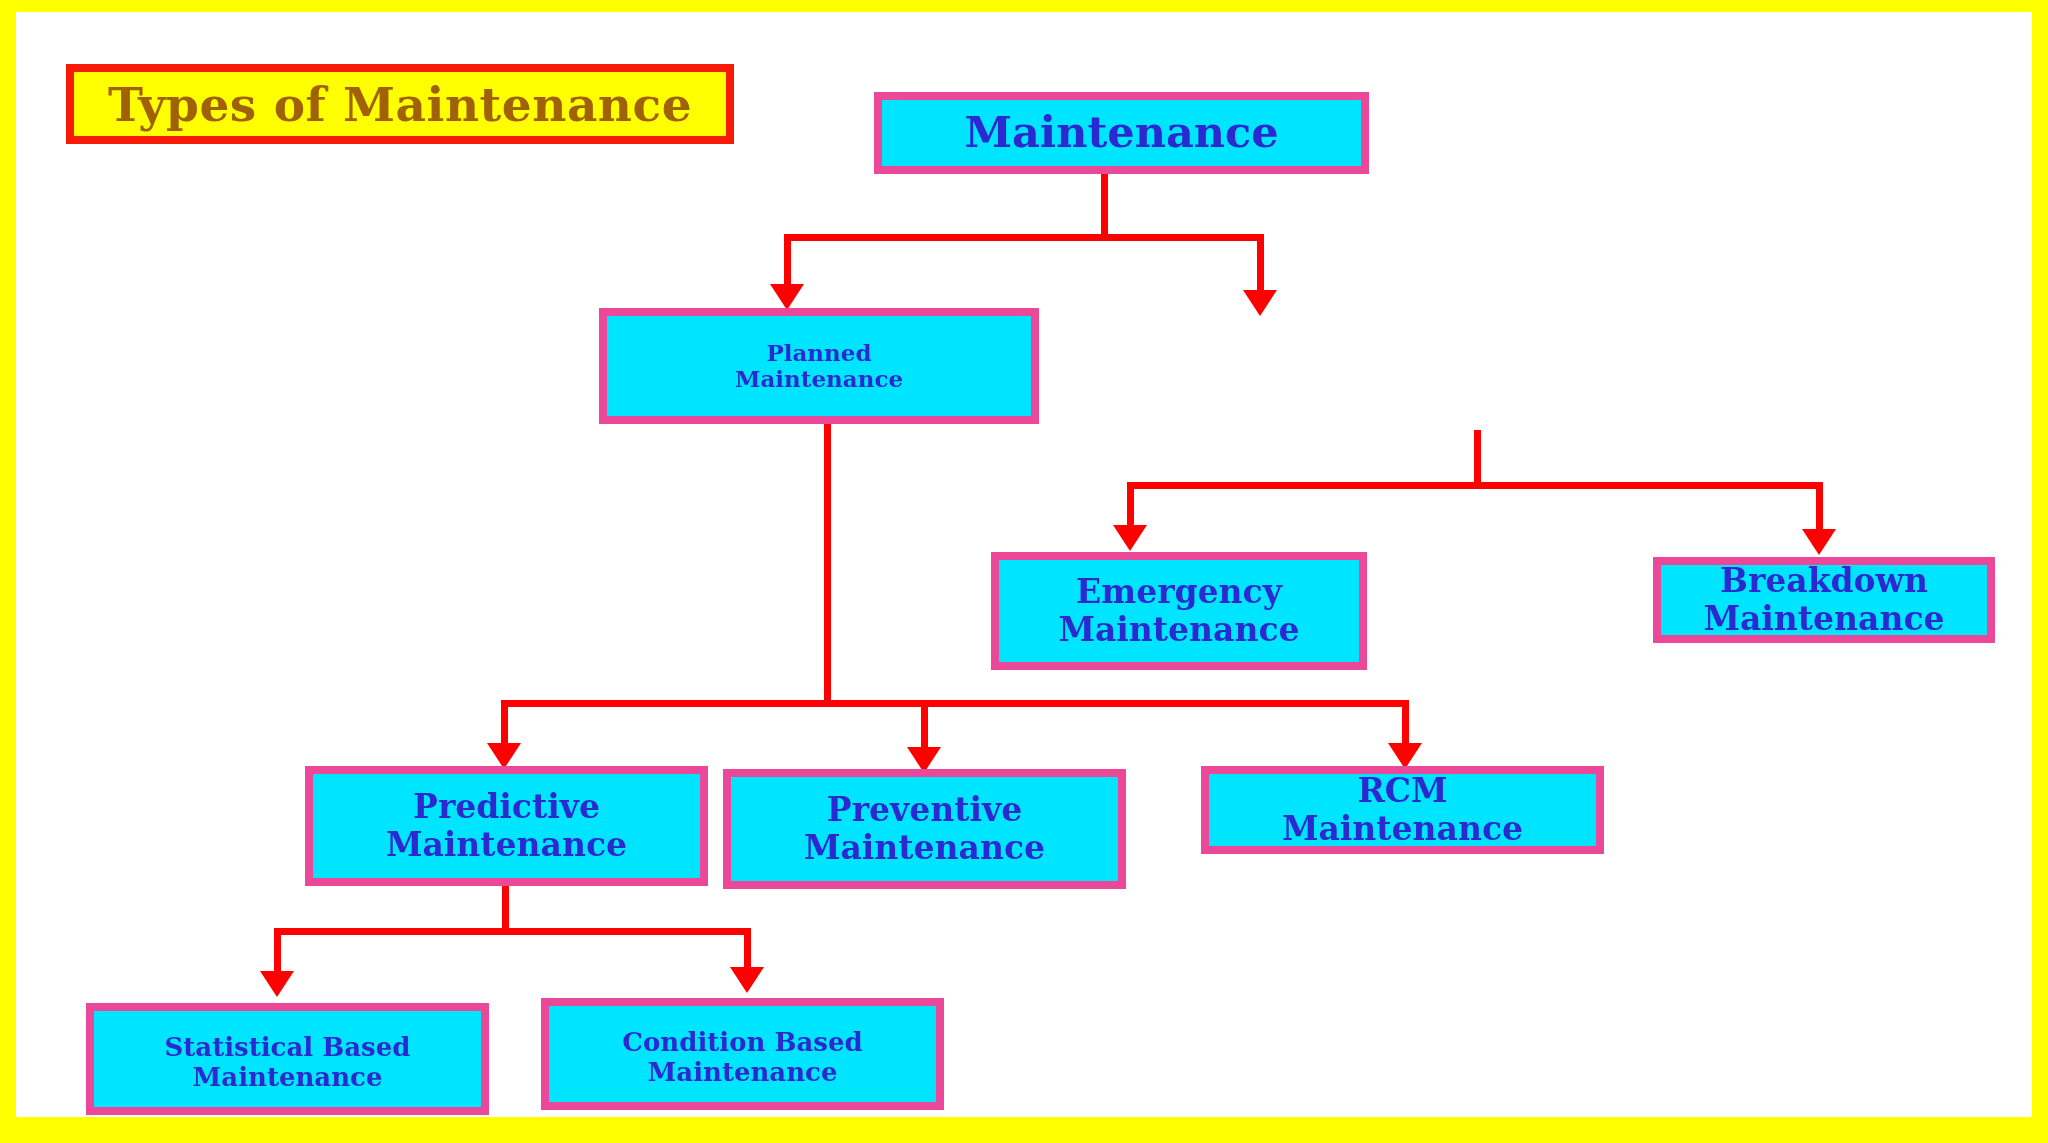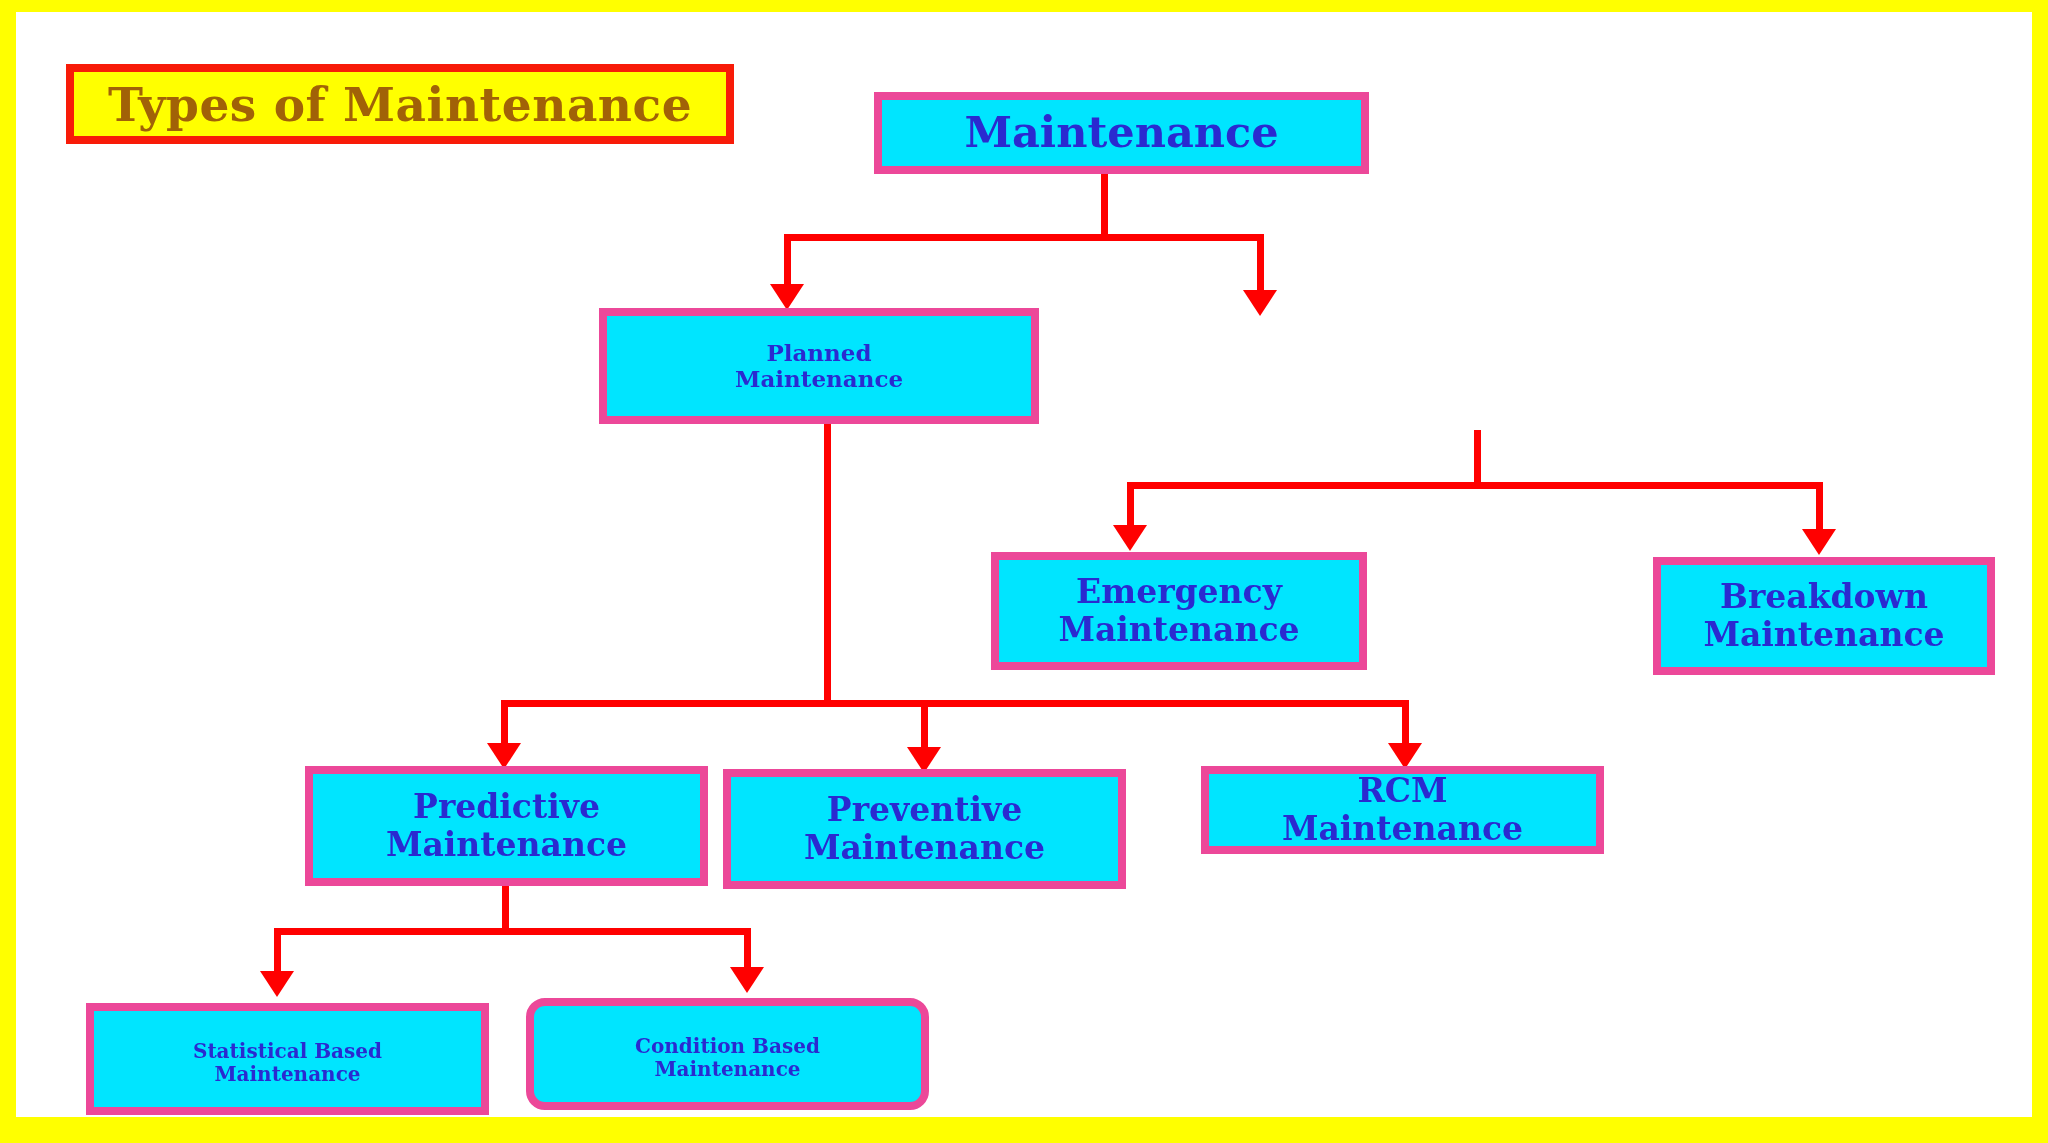--- a/index.html
+++ b/index.html
@@ -63,21 +63,21 @@
     color: #2a2ad0;
     font-weight: bold;
     font-family: "DejaVu Serif", serif;
     line-height: 1.15;
     white-space: pre-line;
     padding: 0 6px;
   }
   .size-root .node-label { font-size: 43px; }
   .size-big  .node-label { font-size: 23px; }
   .size-mid  .node-label { font-size: 33px; }
-  .size-sm   .node-label { font-size: 20px; margin-top: 8px; }
+  .size-sm   .node-label { font-size: 26px; margin-top: 8px; }
 
   
   .conn {
     position: absolute;
     background: #ff0000;
     z-index: 1;
   }
   .vline { width: 7px; }
   .hline { height: 7px; }
   .arrow {
@@ -163,21 +163,21 @@
       <span class="node-label">Planned
 Maintenance</span>
     </div>
 
 
     <div class="node size-mid" style="left:975px; top:540px; width:376px; height:118px;">
       <span class="node-label">Emergency
 Maintenance</span>
     </div>
 
-    <div class="node size-mid" style="left:1637px; top:545px; width:342px; height:118px;">
+    <div class="node size-mid" style="left:1637px; top:545px; width:342px; height:86px;">
       <span class="node-label">Breakdown
 Maintenance</span>
     </div>
 
     <div class="node size-mid" style="left:289px; top:754px; width:403px; height:120px;">
       <span class="node-label">Predictive
 Maintenance</span>
     </div>
 
     <div class="node size-mid" style="left:707px; top:757px; width:403px; height:120px;">
@@ -188,20 +188,20 @@
     <div class="node size-mid" style="left:1185px; top:754px; width:403px; height:88px;">
       <span class="node-label">RCM
 Maintenance</span>
     </div>
 
     <div class="node size-sm" style="left:70px; top:991px; width:403px; height:112px;">
       <span class="node-label">Statistical Based
 Maintenance</span>
     </div>
 
-    <div class="node size-sm" style="left:510px; top:986px; width:403px; height:112px;border-radius:19px;">
+    <div class="node size-sm" style="left:525px; top:986px; width:403px; height:112px;">
       <span class="node-label">Condition Based
 Maintenance</span>
     </div>
 
 
   </div>
 </div>
 
 </body></html>

